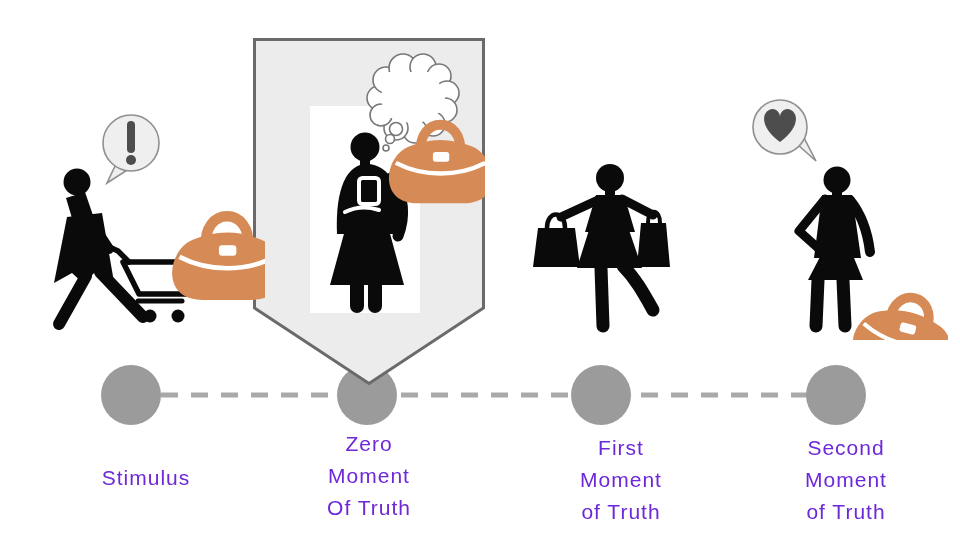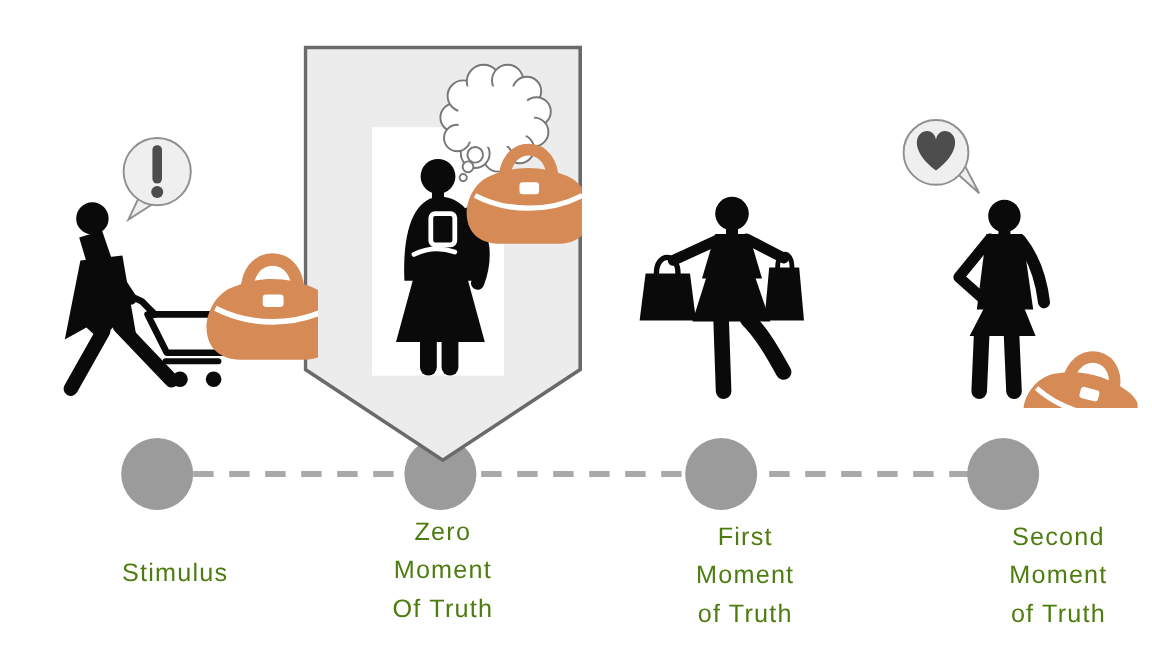--- a/index.html
+++ b/index.html
@@ -16,26 +16,26 @@
   .sil-s{stroke:#0a0a0a;fill:none;stroke-linecap:round;stroke-linejoin:round;}
   .outline{stroke:#0a0a0a;fill:none;stroke-linecap:round;stroke-linejoin:round;}
   .bubble{fill:#efefef;stroke:#8f8f8f;stroke-width:1.6;}
   .glyph{fill:#4d4d4d;}
   .glyph-s{stroke:#4d4d4d;stroke-linecap:round;fill:none;}
   .banner{stroke:#6a6a6a;stroke-width:3;stroke-linejoin:miter;}
   .cloud{fill:#ffffff;stroke:#777777;stroke-width:1.6;}
   .cloudfill{fill:#ffffff;}
   .whiteline{stroke:#ffffff;fill:none;stroke-linecap:round;}
   .label{position:absolute;z-index:4;transform:translateX(-50%);text-align:center;
-         font-size:21px;line-height:32px;letter-spacing:1px;color:#4d7c0f;white-space:nowrap;}
+         font-size:21px;line-height:32px;letter-spacing:1px;color:#6d28d9;white-space:nowrap;}
   .label span{display:block;}
   #label-stimulus{left:146px;top:462px;text-align:right;}
   #label-zmot{left:369px;top:428px;}
   #label-fmot{left:621px;top:432px;}
-  #label-smot{left:882px;top:432px;}
+  #label-smot{left:846px;top:432px;}
 </style>
 </head>
 <body>
 
 <div id="stage">
 
   <svg id="timeline" class="abs" width="960" height="70" viewBox="0 0 960 70">
     <line x1="131" y1="35" x2="836" y2="35" stroke="#a9a9a9" stroke-width="5" stroke-dasharray="17 13"></line>
     <circle cx="131" cy="35" r="30" fill="#9b9b9b"></circle>
     <circle cx="367" cy="35" r="30" fill="#9b9b9b"></circle>

